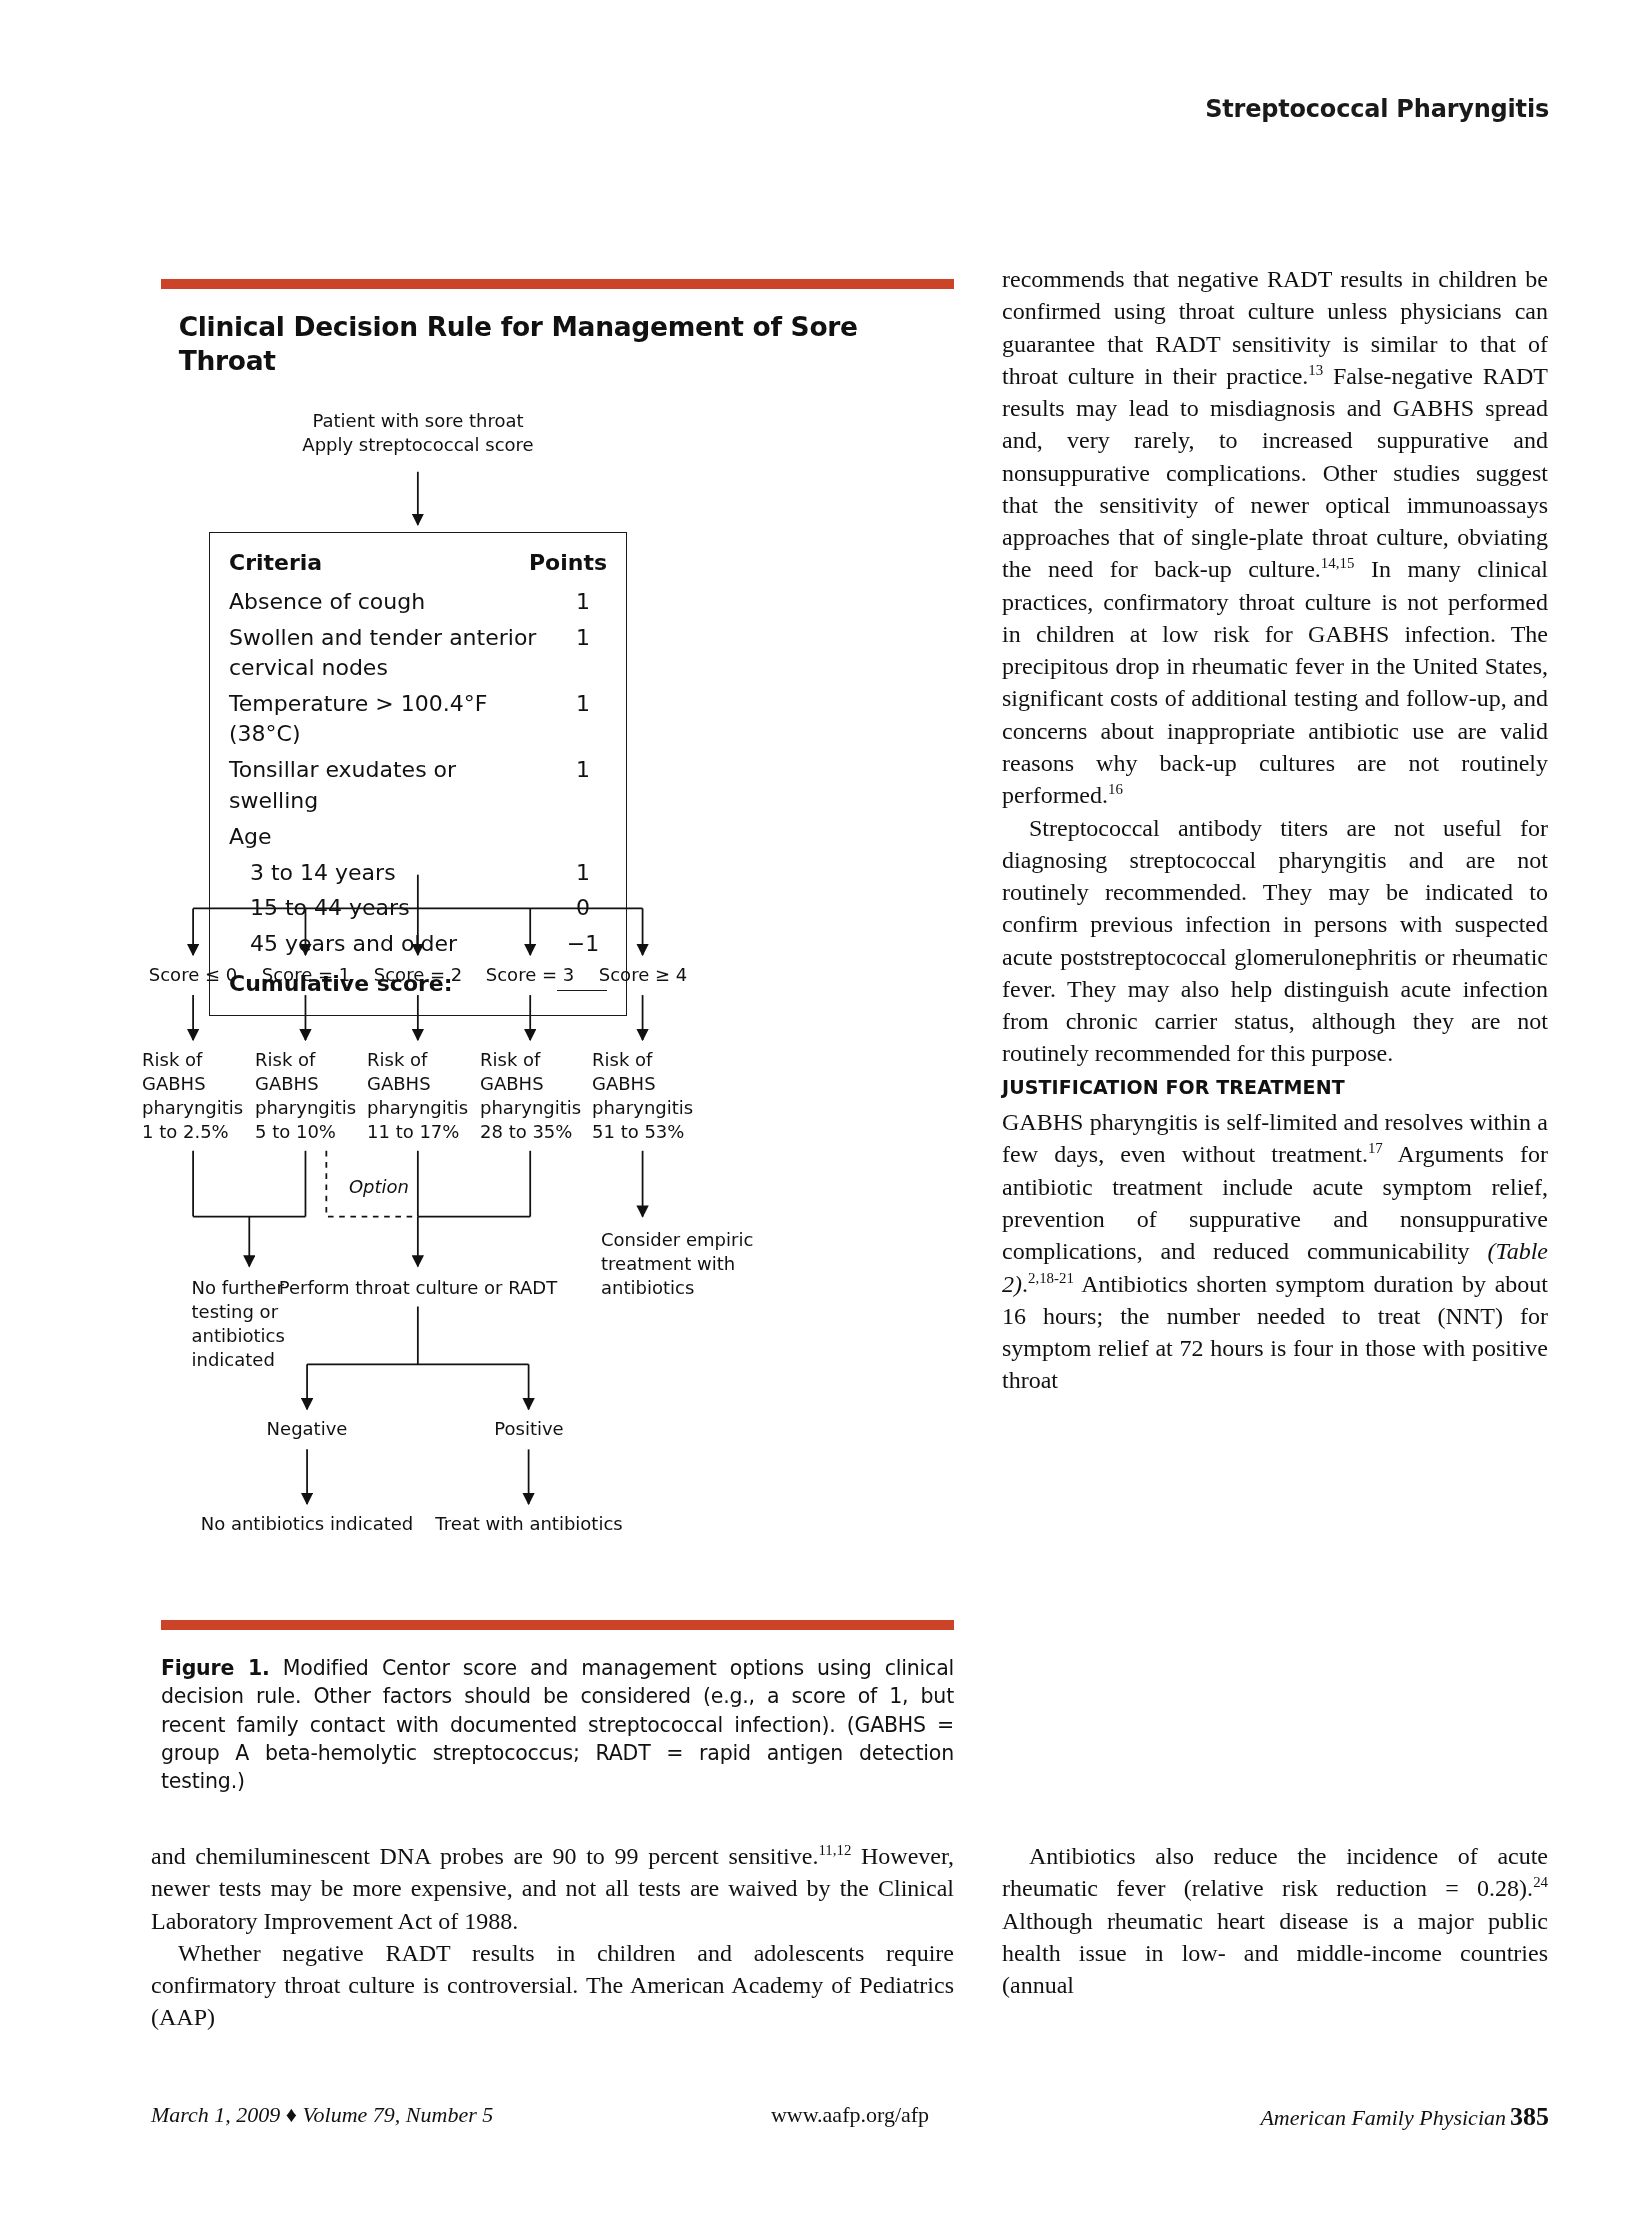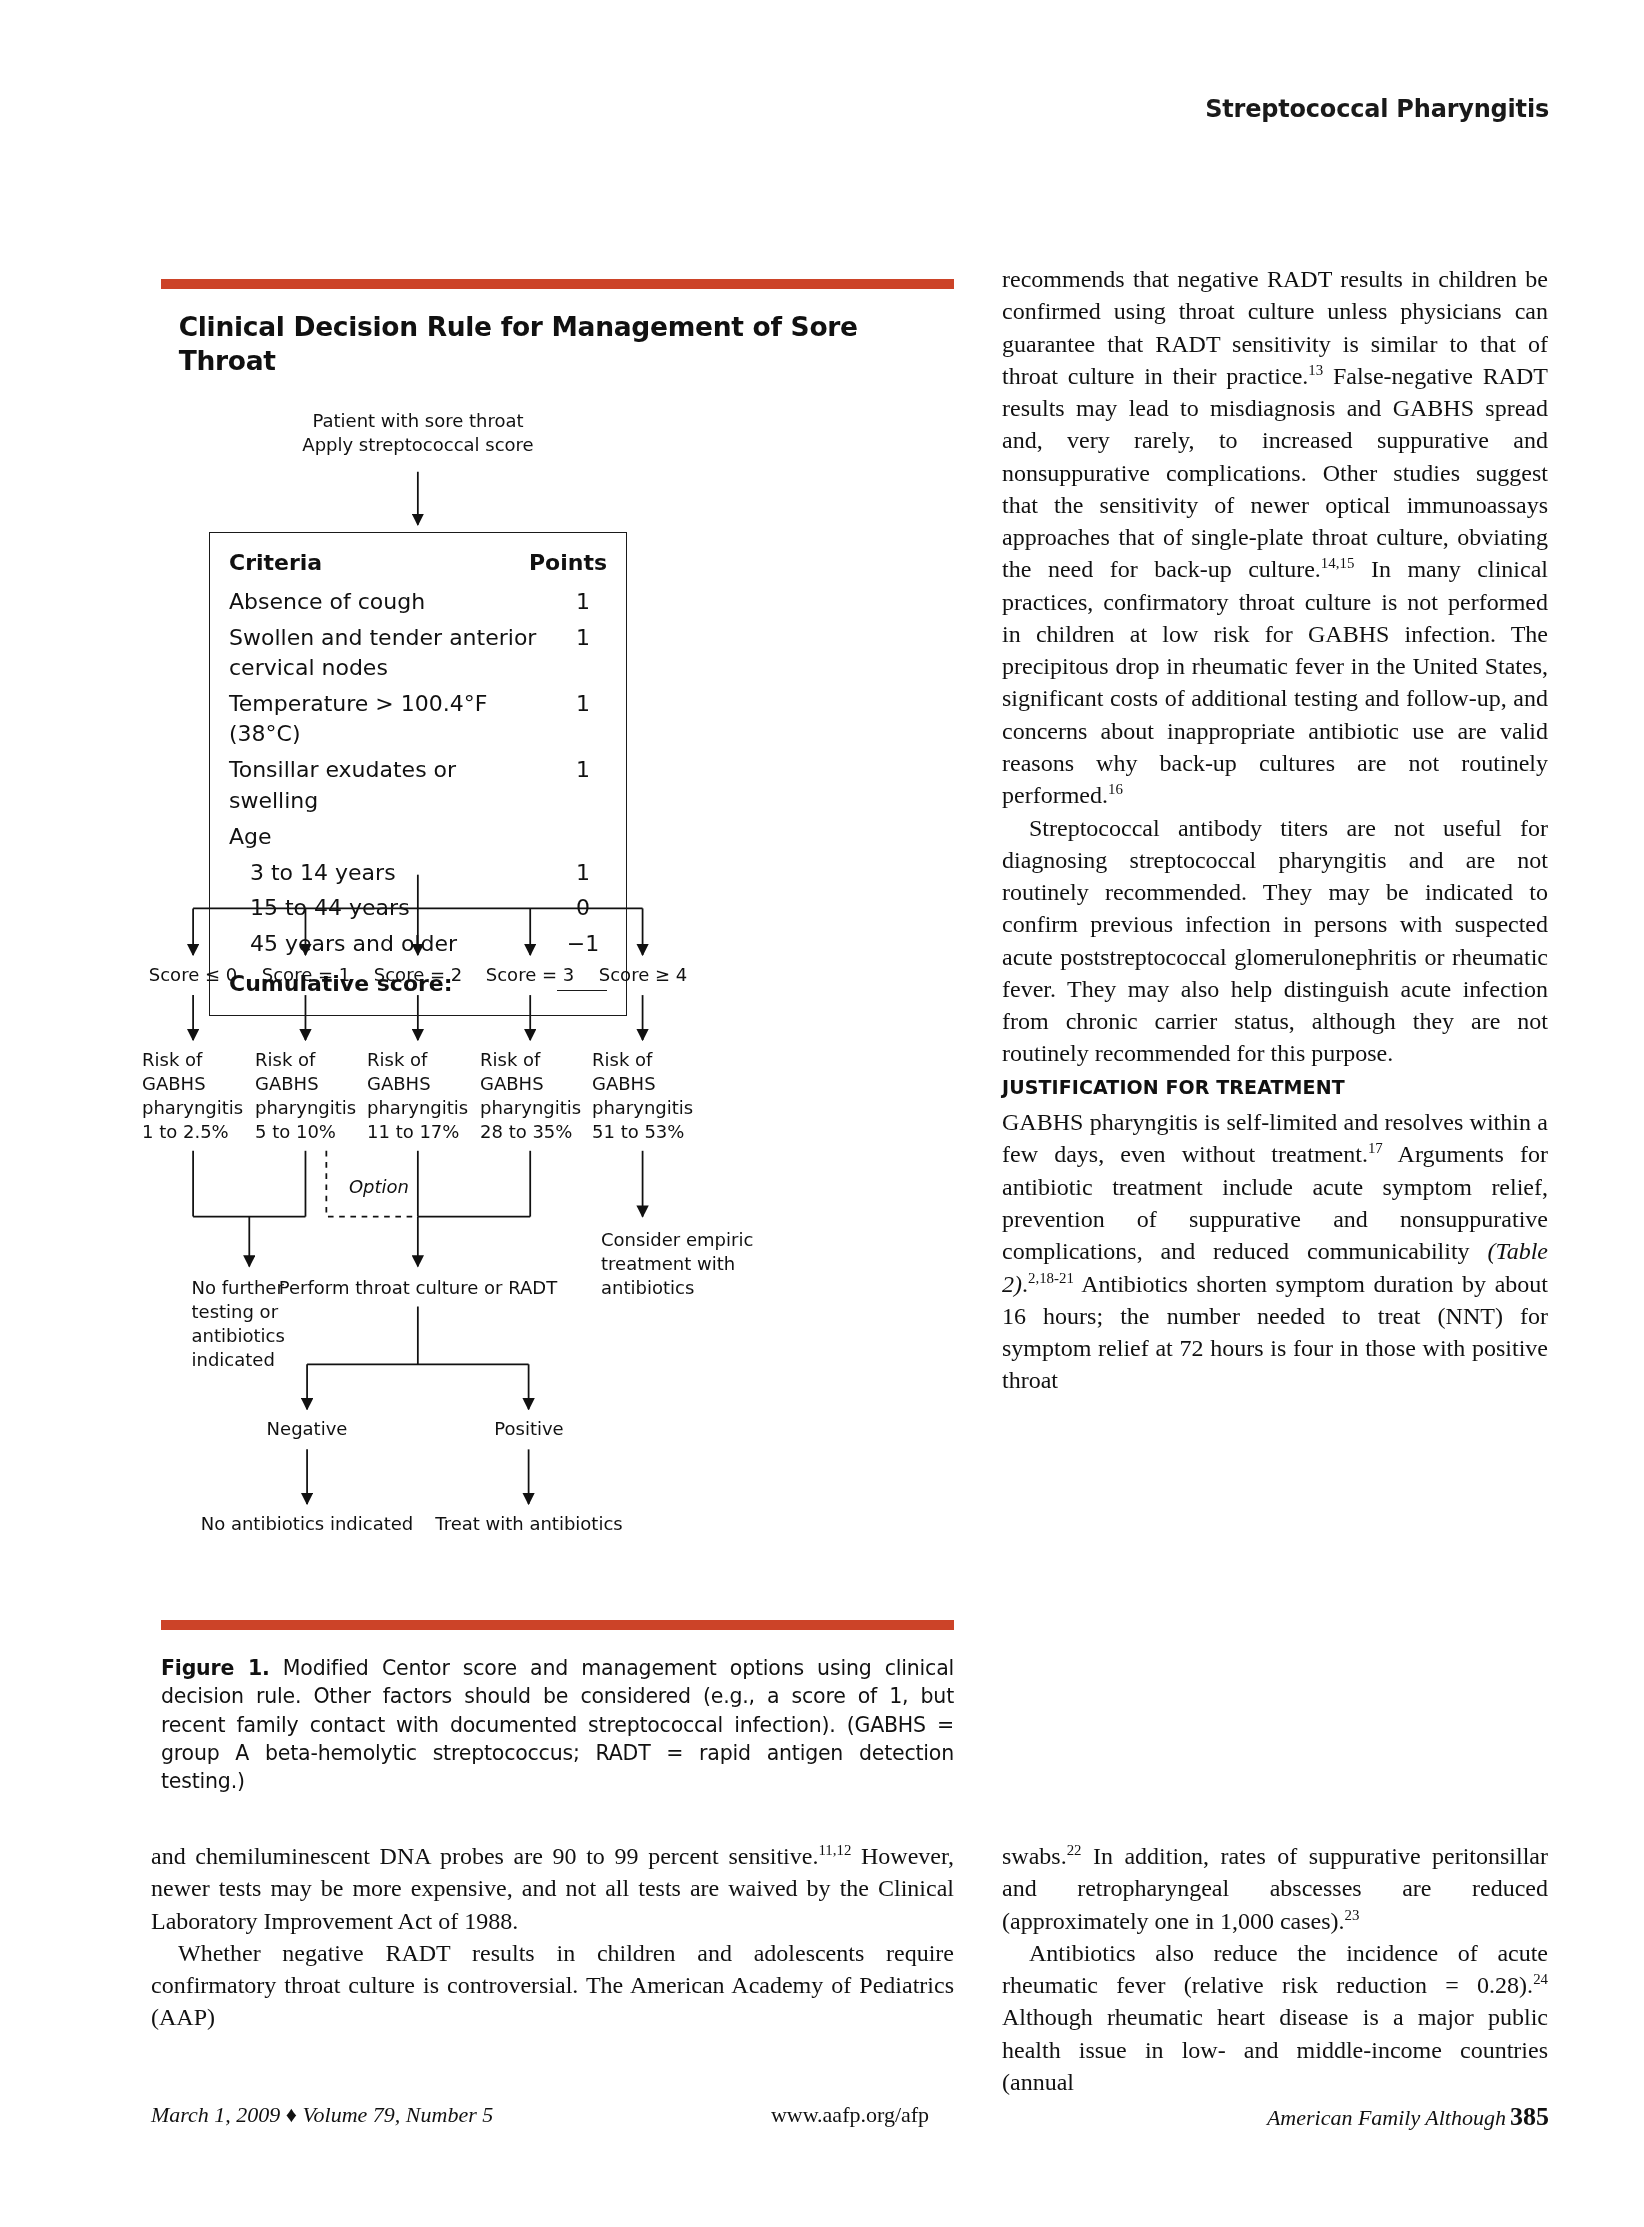--- a/index.html
+++ b/index.html
@@ -284,24 +284,23 @@
 
     <p class="noind"><span>GABHS pharyngitis is self-limited and resolves within a few days, even without treatment.</span><sup>17</sup><span> Arguments for antibiotic treatment include acute symptom relief, prevention of suppurative and nonsuppurative complications, and reduced communicability </span><span class="it">(Table 2)</span><span>.</span><sup>2,18-21</sup><span> Antibiotics shorten symptom duration by about 16 hours; the number needed to treat (NNT) for symptom relief at 72 hours is four in those with positive throat</span></p>
   </div>
 
   <div class="col" id="col-left-bottom">
     <p class="noind"><span>and chemiluminescent DNA probes are 90 to 99 percent sensitive.</span><sup>11,12</sup><span> However, newer tests may be more expensive, and not all tests are waived by the Clinical Laboratory Improvement Act of 1988.</span></p>
     <p>Whether negative RADT results in children and adolescents require confirmatory throat culture is controversial. The American Academy of Pediatrics (AAP)</p>
   </div>
 
   <div class="col" id="col-right-bottom">
-    <p class="noind"><span>swabs.</span><sup>22</sup><span> In addition, rates of suppurative peritonsillar and retropharyngeal abscesses are reduced (approximately one in 1,000 cases).</span><sup>23</sup></p>
     <p><span>Antibiotics also reduce the incidence of acute rheumatic fever (relative risk reduction = 0.28).</span><sup>24</sup><span> Although rheumatic heart disease is a major public health issue in low- and middle-income countries (annual</span></p>
   </div>
 
   <div class="footer">
     <div class="fl">March 1, 2009 ♦ Volume 79, Number 5</div>
     <div class="fc">www.aafp.org/afp</div>
-    <div class="fr"><span>American Family Although</span><span class="pg">385</span></div>
+    <div class="fr"><span>American Family Physician</span><span class="pg">385</span></div>
   </div>
 
 </div>
 
 
 </body></html>

